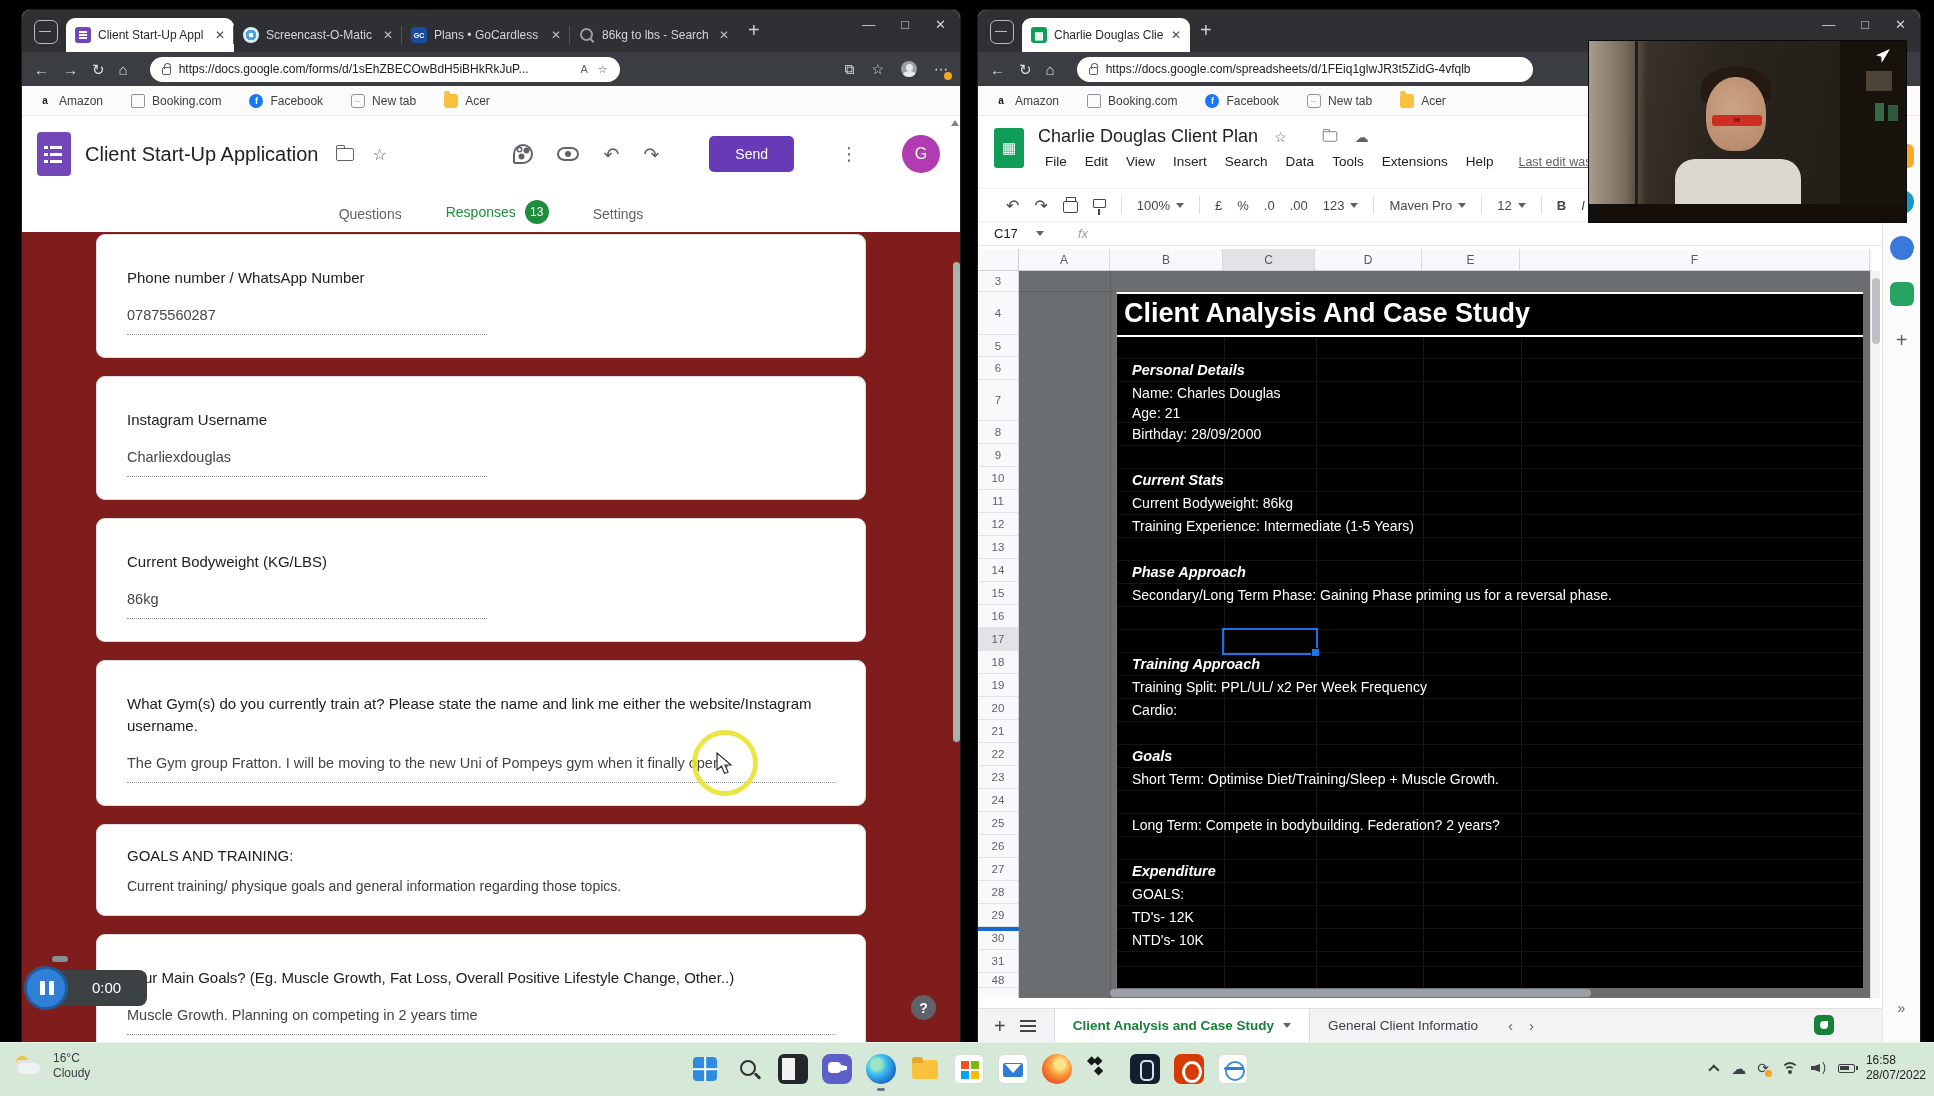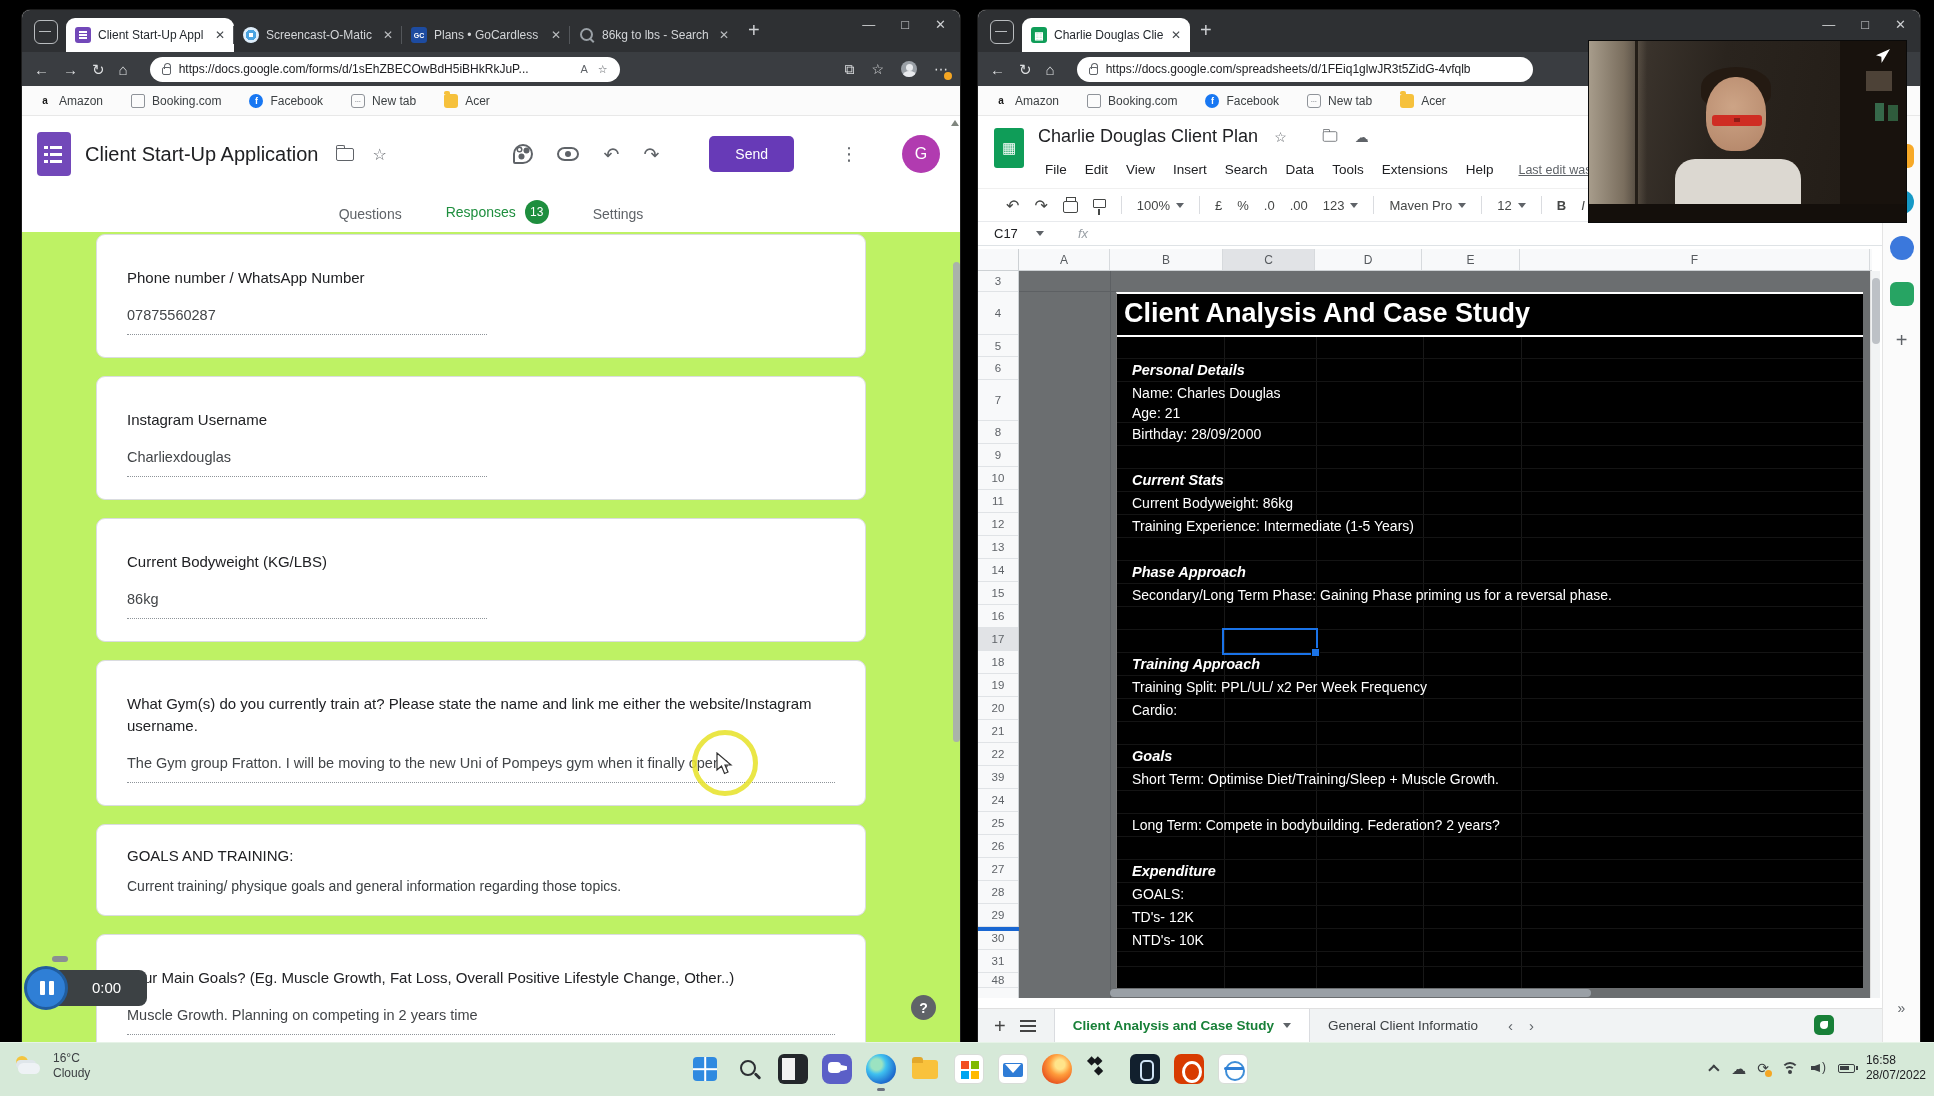--- a/index.html
+++ b/index.html
@@ -79,41 +79,41 @@
   .eye-ic::before { content:""; width:6px; height:6px; border-radius:50%; background:#5f6368; }
   .undo-redo { font-size:19px; color:#5f6368; }
   .send-btn { background:#673ab7; color:#fff; padding:10px 26px; border-radius:5px; font-size:14px; margin-left:26px; }
   .kebab { font-size:18px; color:#5f6368; margin-left:22px; }
   .avatar { width:38px; height:38px; border-radius:50%; background:#b13bb0; color:#fff; display:grid; place-items:center; font-size:16px; margin-left:20px; }
   .form-nav { display:flex; justify-content:center; gap:8px; font-size:14px; color:#5f6368; margin-top:14px; }
   .fnav { padding:10px 18px 12px; display:flex; align-items:center; gap:9px; }
   .fnav.active { color:#1e8e3e; border-bottom:3px solid #1e8e3e; }
   .resp-badge { width:24px; height:24px; border-radius:50%; background:#1e8e3e; color:#fff; font-size:12px; display:grid; place-items:center; }
 
-  .form-body { position:absolute; top:116px; left:0; right:0; bottom:0; background:#bef264; padding:2px 0 0 74px; overflow:hidden; }
+  .form-body { position:absolute; top:116px; left:0; right:0; bottom:0; background:#7f1d1d; padding:2px 0 0 74px; overflow:hidden; }
   .card { width:770px; background:#fff; border:1px solid #dadce0; border-radius:9px; padding:32px 30px 22px; margin-bottom:18px; }
   .card .q { font-size:15px; color:#202124; line-height:22px; }
   .card .a { margin-top:15px; font-size:14.5px; color:#424548; line-height:22px; padding-bottom:8px; border-bottom:1px dotted #8e9499; }
   .card .a.short { width:360px; }
   .card.section { padding:20px 30px 18px; }
   .card.section .a { border:none; margin-top:8px; font-size:14px; color:#3c4043; padding-bottom:0; }
   .form-scroll-up { position:absolute; right:1px; top:4px; width:0; height:0; border-left:4px solid transparent; border-right:4px solid transparent; border-bottom:6px solid #80867f; }
   .form-scroll-thumb { position:absolute; right:0; top:146px; width:7px; height:480px; background:#aab3aa; border-radius:4px; }
   .help-circle { position:absolute; right:24px; bottom:22px; width:25px; height:25px; border-radius:50%; background:#5f6368; color:#fff; display:grid; place-items:center; font-size:14px; font-weight:bold; }
 
   
   .sheets-app { position:absolute; top:106px; left:0; right:38px; bottom:0; background:#fff; }
   .sheets-header { display:flex; align-items:flex-start; padding:10px 0 0 16px; height:72px; }
   .sheets-logo { width:30px; height:40px; background:#0f9d58; border-radius:3px; display:grid; place-items:center; color:#fff; font-size:15px; flex:none; margin-top:2px; }
   .sheets-logo::after { content:"▦"; }
   .sheets-head-right { margin-left:14px; flex:1; min-width:0; }
   .sheets-title-row { display:flex; align-items:center; gap:16px; }
   .sheets-title { font-size:18px; color:#202124; white-space:nowrap; }
   .s-ic { color:#5f6368; font-size:14px; }
-  .menus { display:flex; gap:4px; font-size:13.5px; color:#202124; margin-top:13px; align-items:center; }
+  .menus { display:flex; gap:4px; font-size:13.5px; color:#202124; margin-top:5px; align-items:center; }
   .menu { padding:2px 7px; }
   .last-edit { color:#5f6368; font-size:12.5px; text-decoration:underline; margin-left:14px; white-space:nowrap; }
   .sh-toolbar { height:33px; display:flex; align-items:center; gap:15px; padding:0 0 0 28px; color:#454746; font-size:13px; border-top:1px solid #f0f0f0; }
   .sh-toolbar .tbx { font-size:16px; }
   .sep { width:1px; height:18px; background:#dadce0; }
   .printer-ic { width:15px; height:12px; border:1.5px solid #454746; border-radius:2px; position:relative; margin-top:3px; }
   .printer-ic::before { content:""; position:absolute; left:2px; top:-5px; width:8px; height:4px; border:1.5px solid #454746; border-bottom:none; }
   .paint-ic { width:13px; height:9px; border:1.5px solid #454746; border-radius:1px; position:relative; margin-top:-3px; }
   .paint-ic::after { content:""; position:absolute; left:4px; top:9px; width:2px; height:6px; background:#454746; }
   .dd { display:flex; align-items:center; gap:6px; }
@@ -556,21 +556,21 @@
             <div class="rh" style="height: 23px;">13</div>
             <div class="rh" style="height: 23px;">14</div>
             <div class="rh" style="height: 23px;">15</div>
             <div class="rh" style="height: 23px;">16</div>
             <div class="rh sel" style="height: 23px;">17</div>
             <div class="rh" style="height: 23px;">18</div>
             <div class="rh" style="height: 23px;">19</div>
             <div class="rh" style="height: 23px;">20</div>
             <div class="rh" style="height: 23px;">21</div>
             <div class="rh" style="height: 23px;">22</div>
-            <div class="rh" style="height: 23px;">39</div>
+            <div class="rh" style="height: 23px;">23</div>
             <div class="rh" style="height: 23px;">24</div>
             <div class="rh" style="height: 23px;">25</div>
             <div class="rh" style="height: 23px;">26</div>
             <div class="rh" style="height: 23px;">27</div>
             <div class="rh" style="height: 23px;">28</div>
             <div class="rh" style="height: 23px;">29</div>
             <div class="rh" style="height: 23px;">30</div>
             <div class="rh" style="height: 23px;">31</div>
             <div class="rh" style="height: 15px;">48</div>
           </div>

